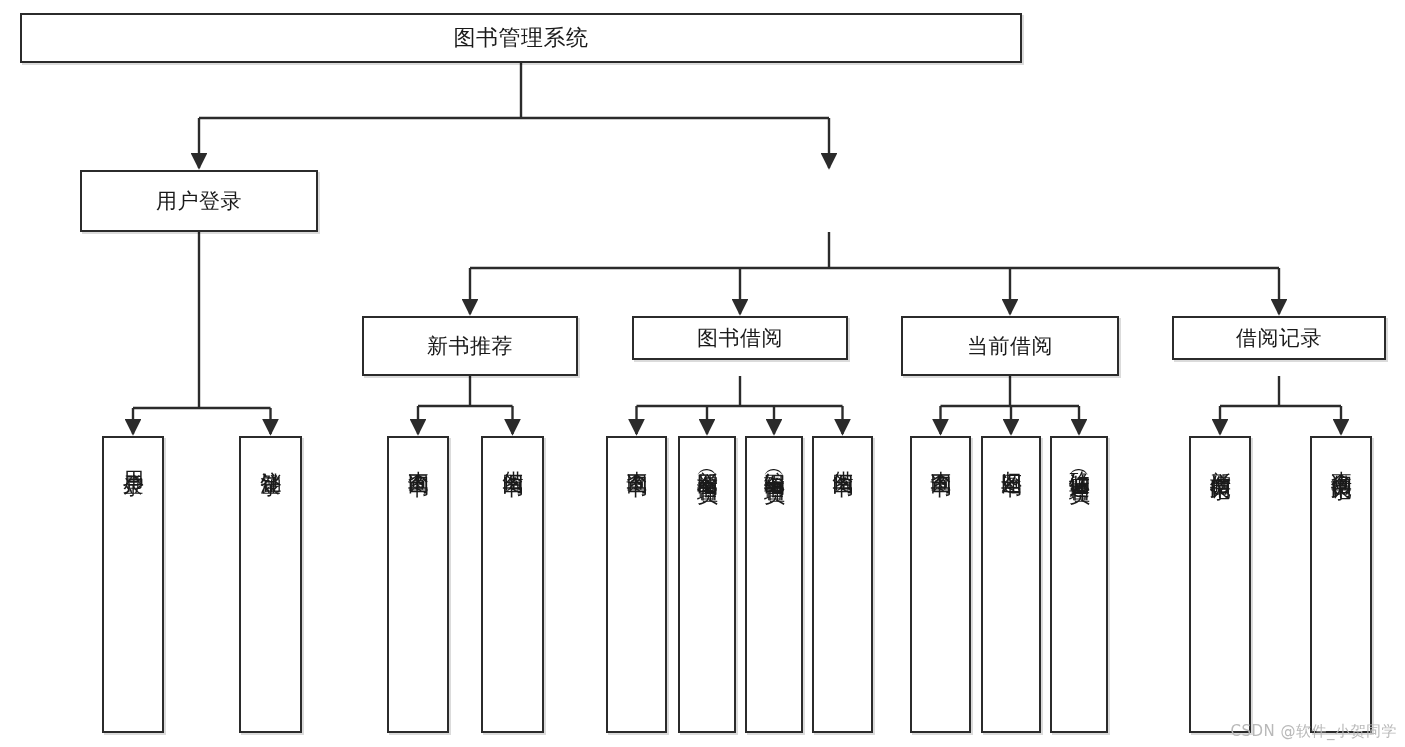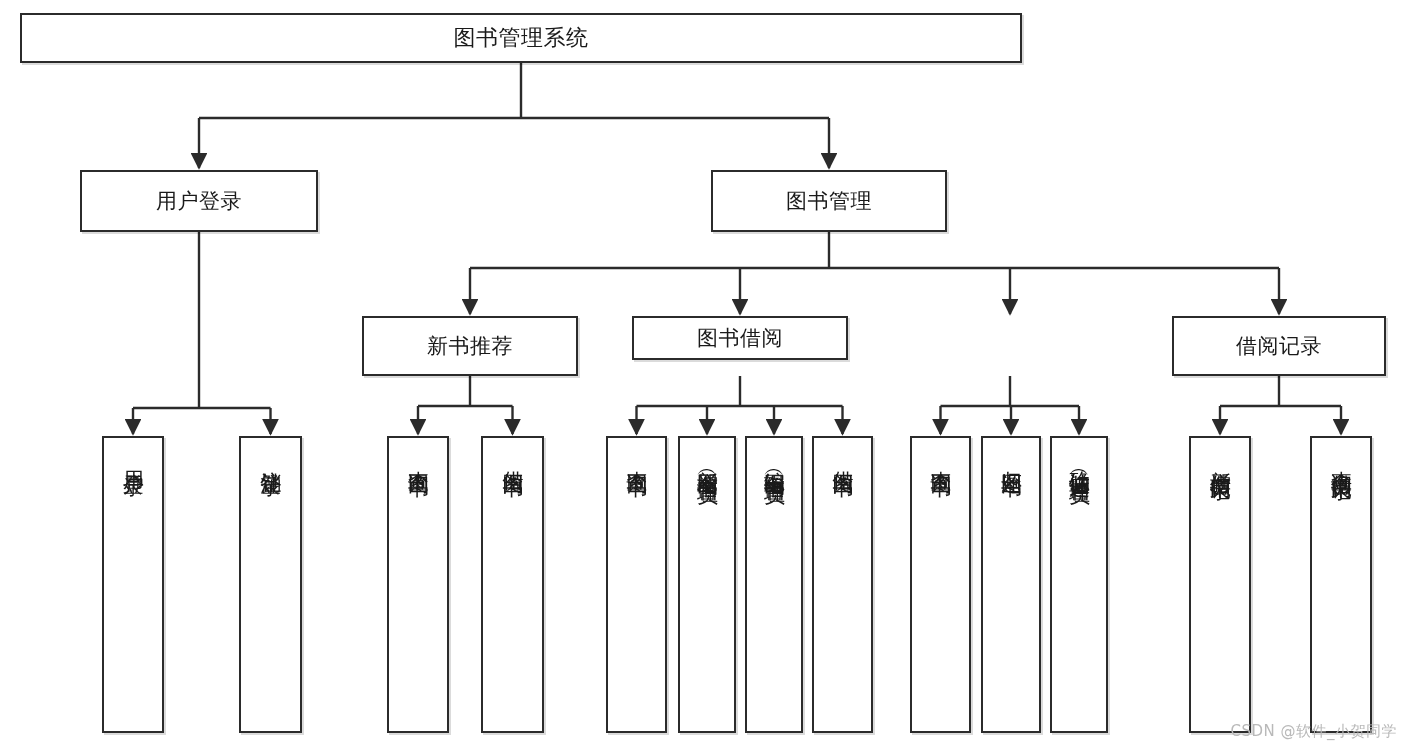--- a/index.html
+++ b/index.html
@@ -118,31 +118,31 @@
       </g>
   </svg>
 
   <div class="node horiz root" id="n-root" style="left: 20px; top: 13px; width: 1002px; height: 50px;">
     <span class="label">图书管理系统</span>
   </div>
 
   <div class="node horiz" id="n-l2-0" style="left: 80px; top: 170px; width: 238px; height: 62px;">
     <span class="label">用户登录</span>
   </div>
-  <div class="node horiz" id="n-l2-1" style="left: 711px; top: 170px; width: 236px; height: 62px;">
-    <span class="label">图书管理</span>
-  </div>
 
   <div class="node horiz" id="n-l3-0" style="left: 362px; top: 316px; width: 216px; height: 60px; justify-content: center;">
     <span class="label">新书推荐</span>
   </div>
   <div class="node horiz" id="n-l3-1" style="left: 632px; top: 316px; width: 216px; height: 44px;">
     <span class="label">图书借阅</span>
   </div>
-  <div class="node horiz" id="n-l3-3" style="left: 1172px; top: 316px; width: 214px; height: 60px;">
+  <div class="node horiz" id="n-l3-2" style="left: 901px; top: 316px; width: 218px; height: 60px;">
+    <span class="label">当前借阅</span>
+  </div>
+  <div class="node horiz" id="n-l3-3" style="left: 1172px; top: 316px; width: 214px; height: 44px;">
     <span class="label">借阅记录</span>
   </div>
 
   <div class="node vert" id="n-lf-0" style="left: 102px; top: 436px; width: 62px; height: 297px;">
     <span class="label">用户登录</span>
   </div>
   <div class="node vert" id="n-lf-1" style="left: 239px; top: 436px; width: 63px; height: 297px;">
     <span class="label">注销登录</span>
   </div>
   <div class="node vert" id="n-lf-2" style="left: 387px; top: 436px; width: 62px; height: 297px;">

